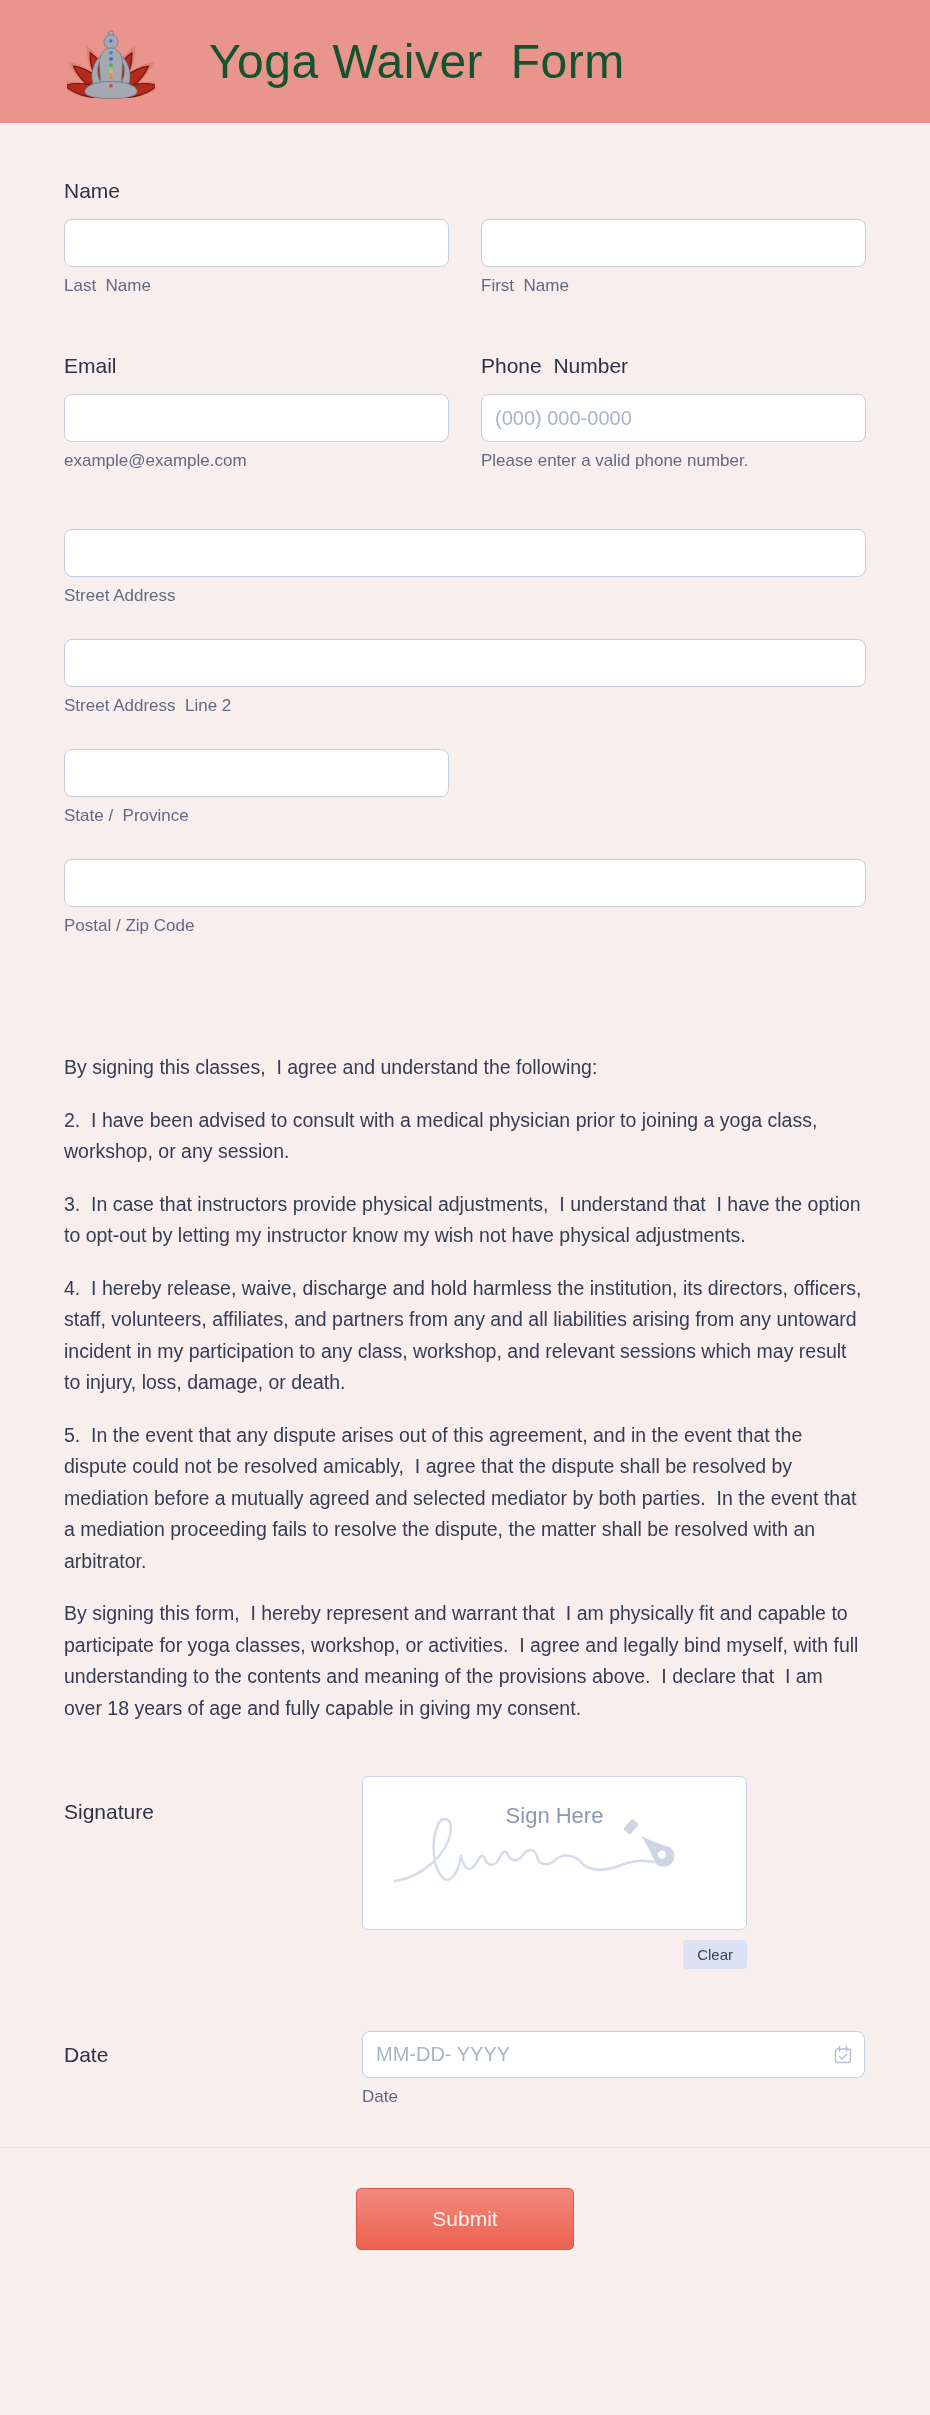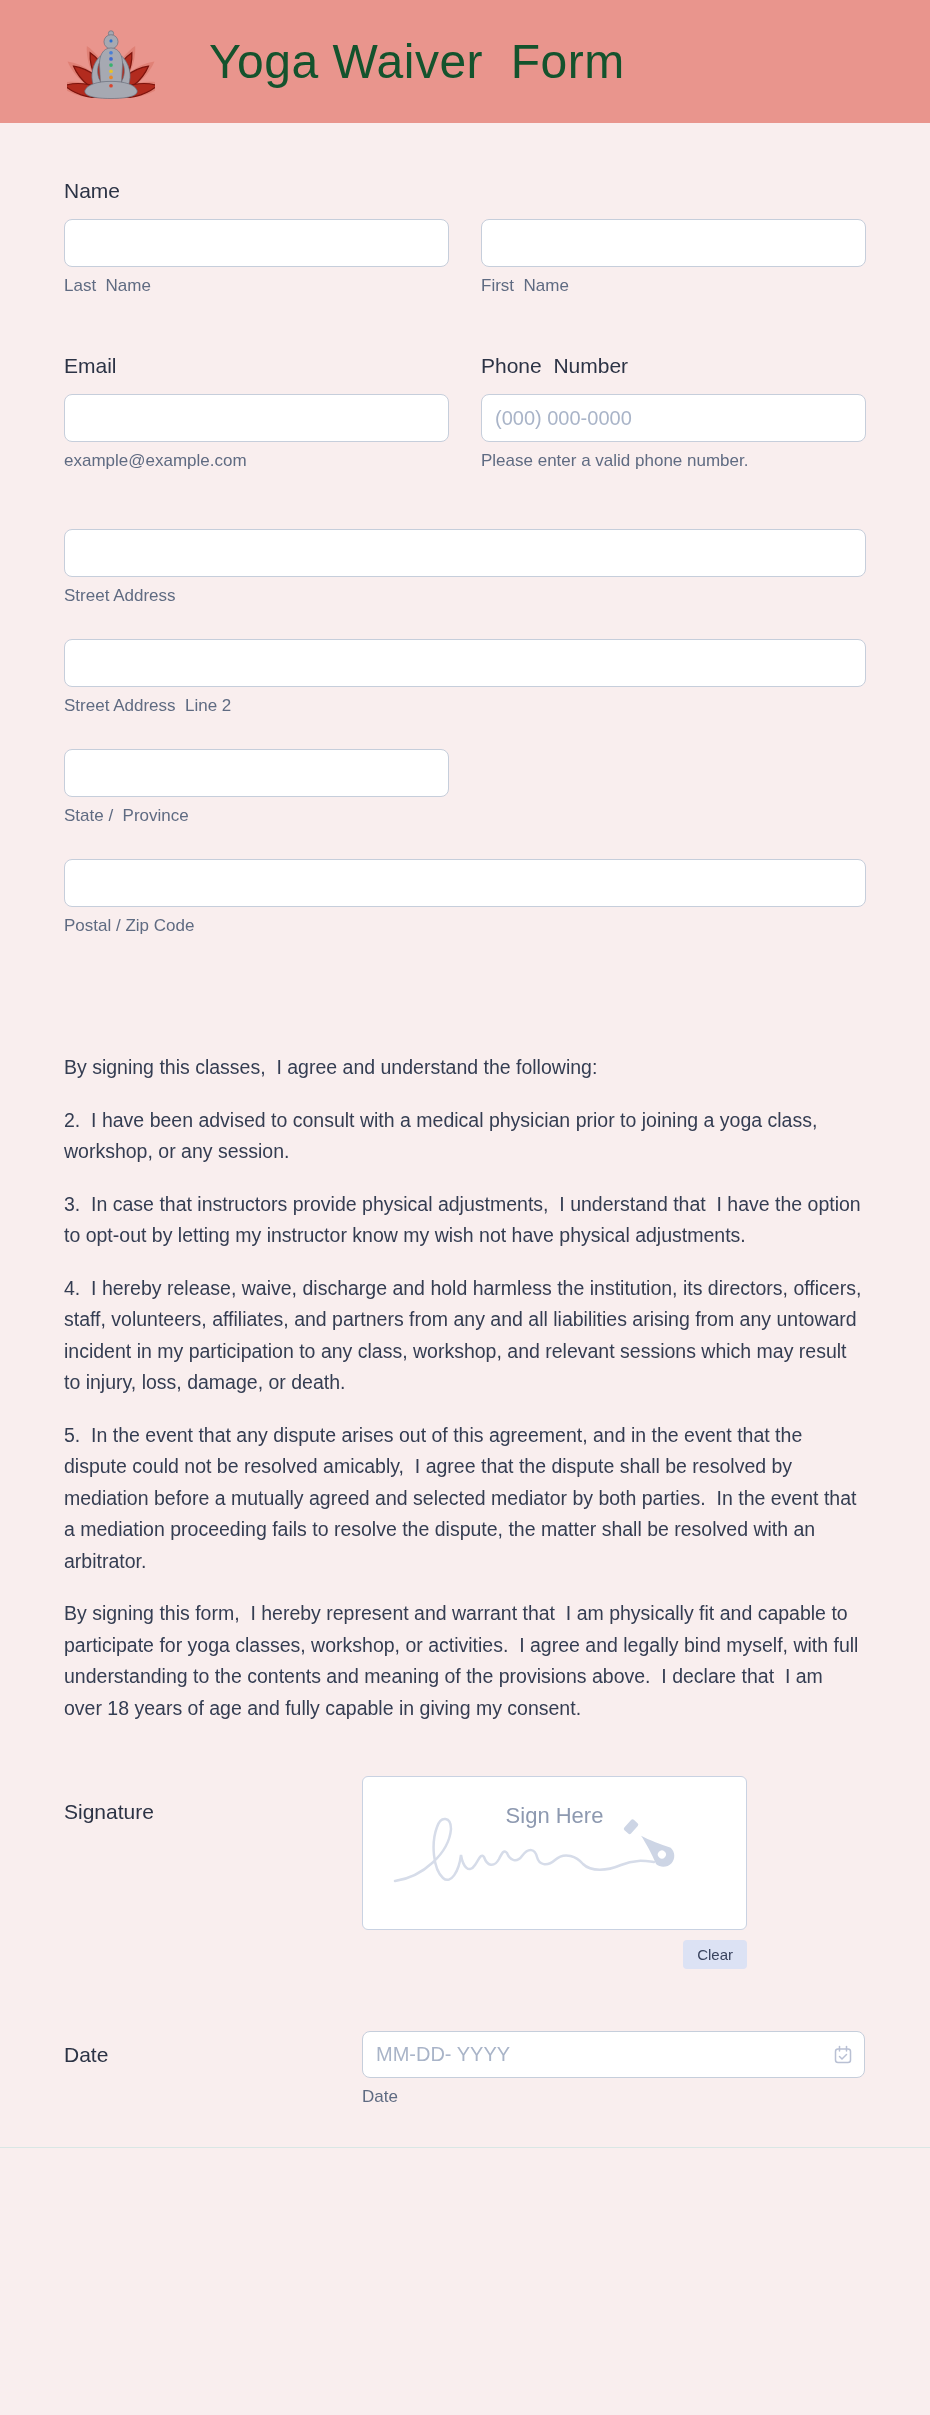--- a/index.html
+++ b/index.html
@@ -305,14 +305,17 @@
             <path d="M6.5,11.5 L9,14 L13.5,9.5"></path>
           </g>
         </svg>
       </div>
       <div class="sublabel" data-bind="fields.date.sublabel">Date</div>
     </div>
   </div>
 
   <hr class="divider">
 
+  <div class="submit-row">
+    <button class="submit-btn" data-bind="submit.label">Submit</button>
+  </div>
 
 </div>
 
 </body></html>

